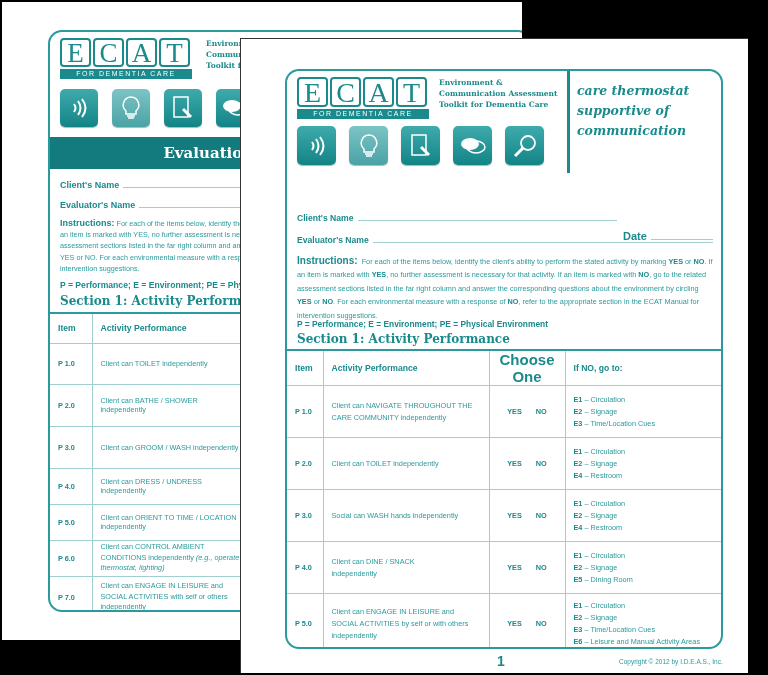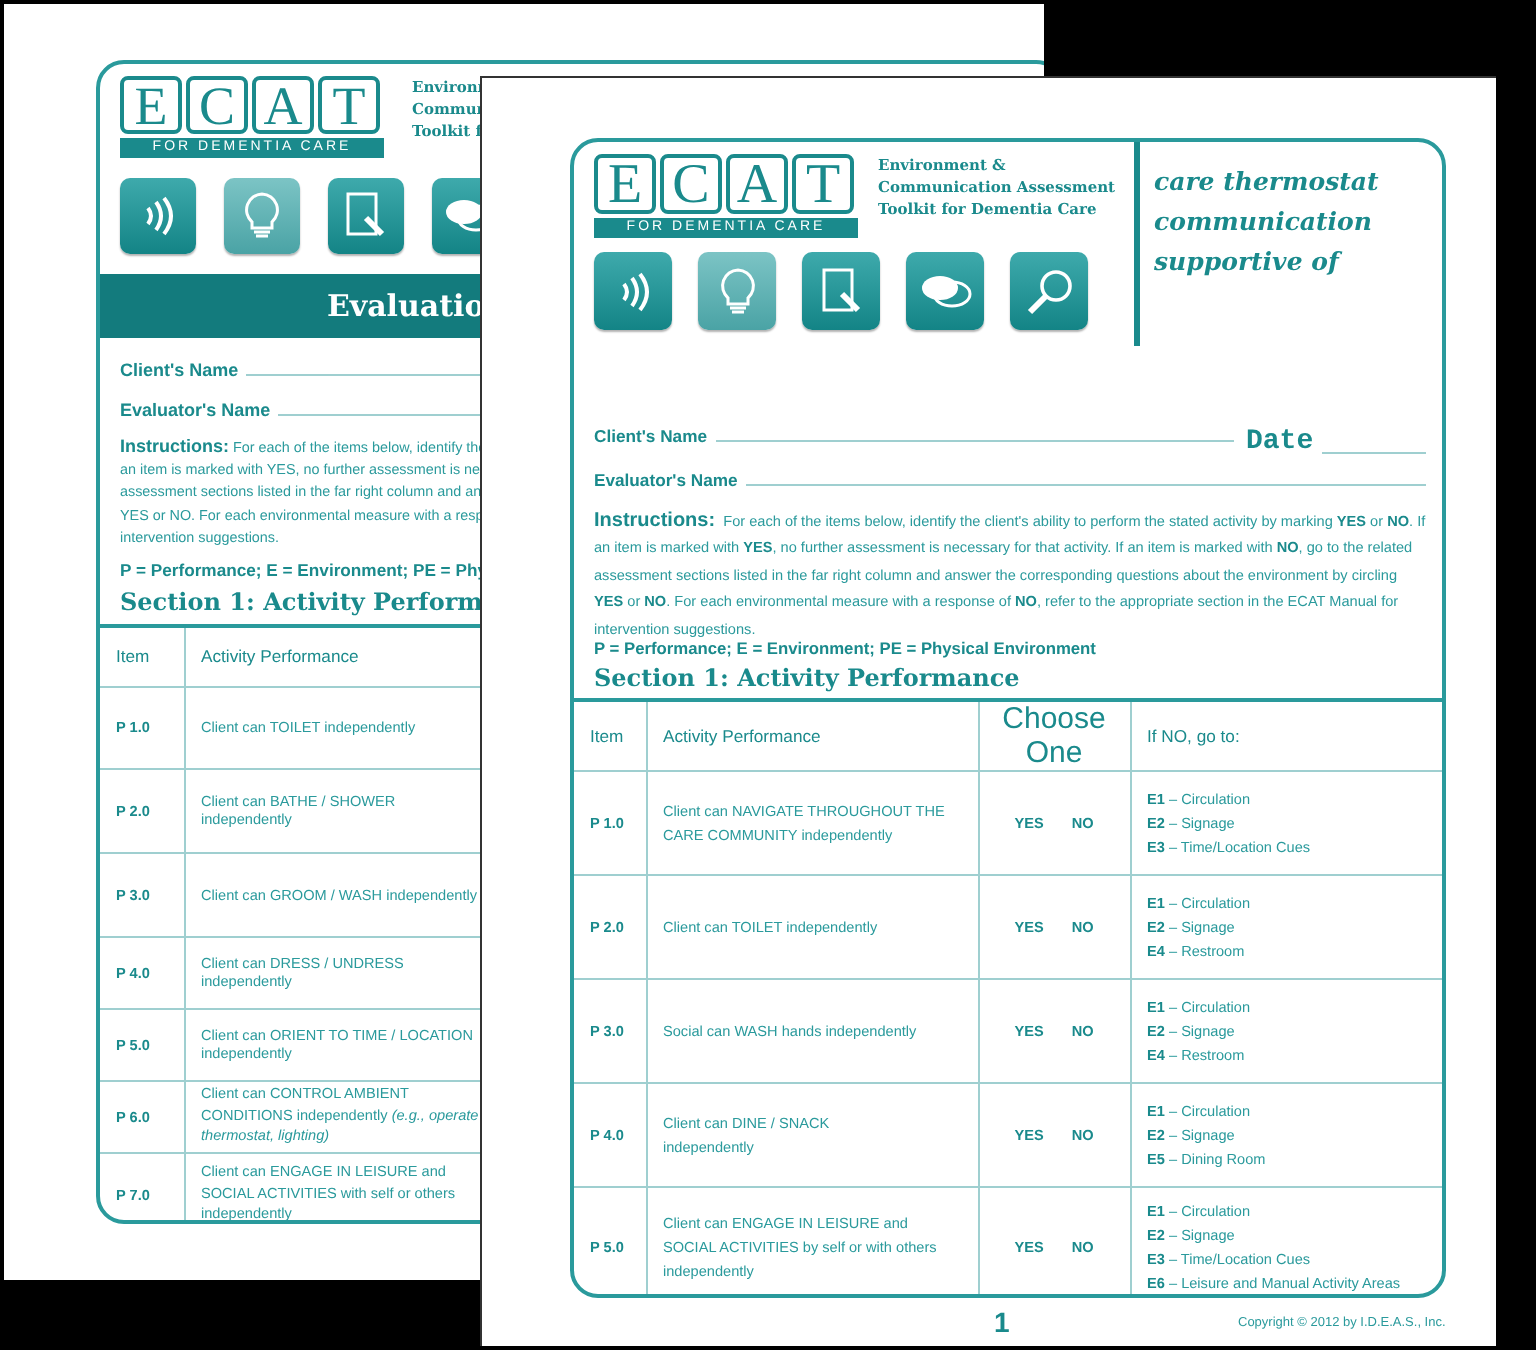--- a/index.html
+++ b/index.html
@@ -34,21 +34,21 @@
   .field .line { border-bottom:1px solid #9fcfd0; flex:1; margin-left:4px; height:1px; margin-bottom:2px; }
 
   .instr { position:absolute; color:#2a9a9c; line-height:13.2px; }
   .instr b { color:#1a8a8c; }
   .instr .lead { font-weight:bold; font-size:10px; color:#1a8a8c; }
   .legend { position:absolute; font-weight:bold; color:#1a8a8c; white-space:nowrap; }
   .section-title { position:absolute; font-family:"DejaVu Serif", serif; font-weight:bold; color:#1a8a8c; white-space:nowrap; }
 
   table.grid { position:absolute; border-collapse:collapse; table-layout:fixed; }
   table.grid td, table.grid th { border:1px solid #9fcfd0; vertical-align:middle; padding:0 8px; color:#2a9a9c; }
-  table.grid th { font-weight:normal; color:#1a8a8c; text-align:left;margin-top:17px; }
+  table.grid th { font-weight:bold; color:#1a8a8c; text-align:left;margin-top:17px; }
   table.grid td.item { font-weight:bold; color:#1a8a8c; }
   table.grid td.choose { text-align:center; font-weight:bold; color:#1a8a8c; white-space:nowrap; }
   table.grid td.choose span { margin:0 7px; }
   table.grid .goto div { line-height:12px; }
   table.grid .goto b { color:#1a8a8c; }
   table.grid tr:first-child th { border-top:2px solid #2a9a9c; }
   table.grid tr th:first-child, table.grid tr td:first-child { border-left:none; }
 
   .footer-page { position:absolute; font-weight:bold; color:#1a8a8c; font-size:14px; }
   .footer-copy { position:absolute; color:#2a9a9c; font-size:6.5px; }
@@ -171,22 +171,22 @@
       <div class="logo-sub" style="width:132px;font-size:7px;line-height:10px;">FOR DEMENTIA CARE</div>
     </div>
     <div class="tagline" style="left:152px; top:6px; font-size:7.5px; line-height:11px;">
       <div>Environment &amp;</div>
       <div>Communication Assessment</div>
       <div>Toolkit for Dementia Care</div>
     </div>
     <div class="vrule" style="left:280px; top:0; width:3px; height:102px;"></div>
     <div class="motto" style="left:290px; top:10px; font-size:12.5px; line-height:20px;">
       <div>care thermostat</div>
+      <div>supportive of</div>
       <div>communication</div>
-      <div>supportive of</div>
     </div>
 
     <div class="icons" style="left:10px; top:55px; gap:13px;">
       <div class="icon-tile" style="width:39px;height:39px;">
         <svg width="22" height="22" viewBox="0 0 22 22">
             <path d="M6 7 q3 4 0 8 M10 4 q5 7 0 14 M14 2 q7 9 0 18" fill="none" stroke="#fff" stroke-width="2"></path>
           </svg>
       </div>
       <div class="icon-tile light" style="width:39px;height:39px;">
         <svg width="22" height="26" viewBox="0 0 22 26">
@@ -211,21 +211,21 @@
             <path d="M11 15 l-8 8" stroke="#fff" stroke-width="3"></path>
           </svg>
       </div>
     </div>
 
 
     <div class="field" style="left:10px; top:142px; width:320px; font-size:8.6px;">
       <span>Client's Name</span>
         <span class="line"></span>
     </div>
-    <div class="field" style="left:336px; top:142px; width:90px; font-size:14px;font-family:Liberation Mono, monospace;">
+    <div class="field" style="left:336px; top:159px; width:90px; font-size:11px;">
       <span>Date</span>
         <span class="line"></span>
     </div>
     <div class="field" style="left:10px; top:164px; width:416px; font-size:8.6px;">
       <span>Evaluator's Name</span>
         <span class="line"></span>
     </div>
 
     <div class="instr" id="front-instr" style="left:10px; top:183px; width:418px; font-size:7.3px; line-height:13.4px;">
       <span class="lead">Instructions:</span>&nbsp;

